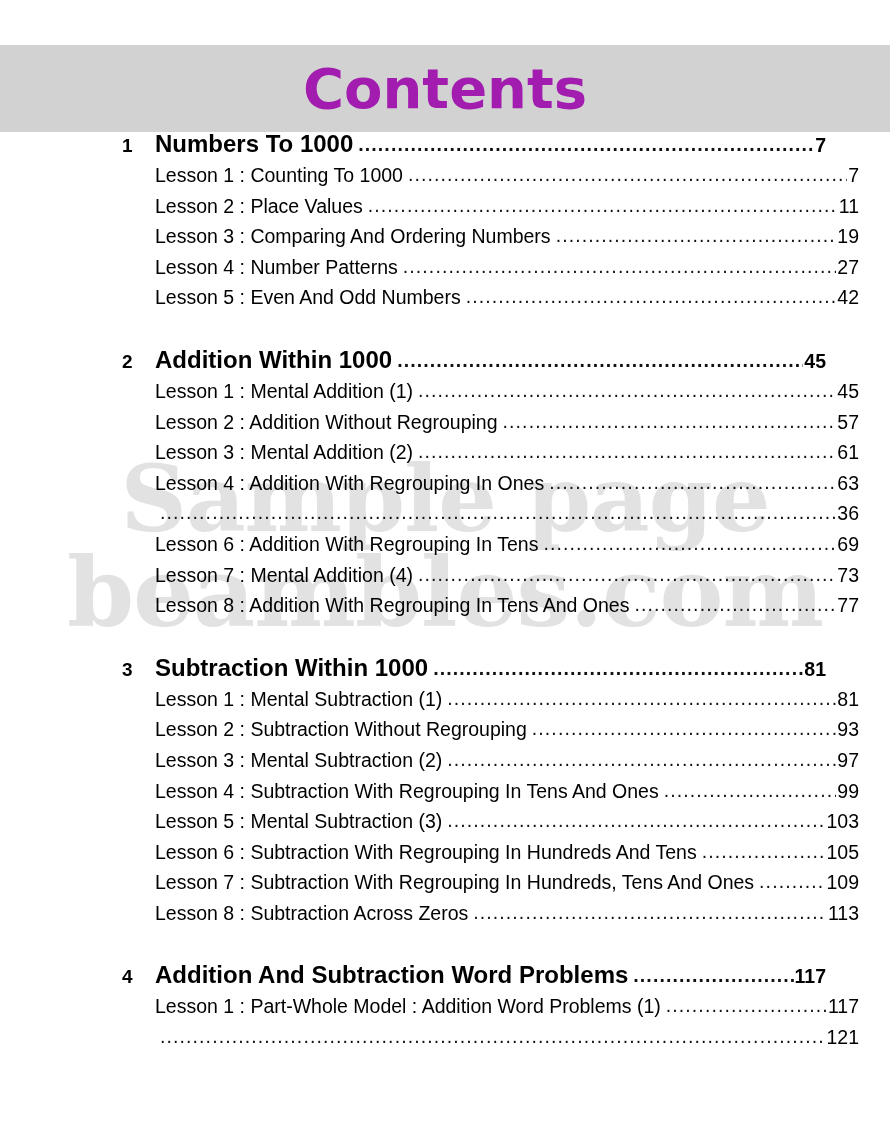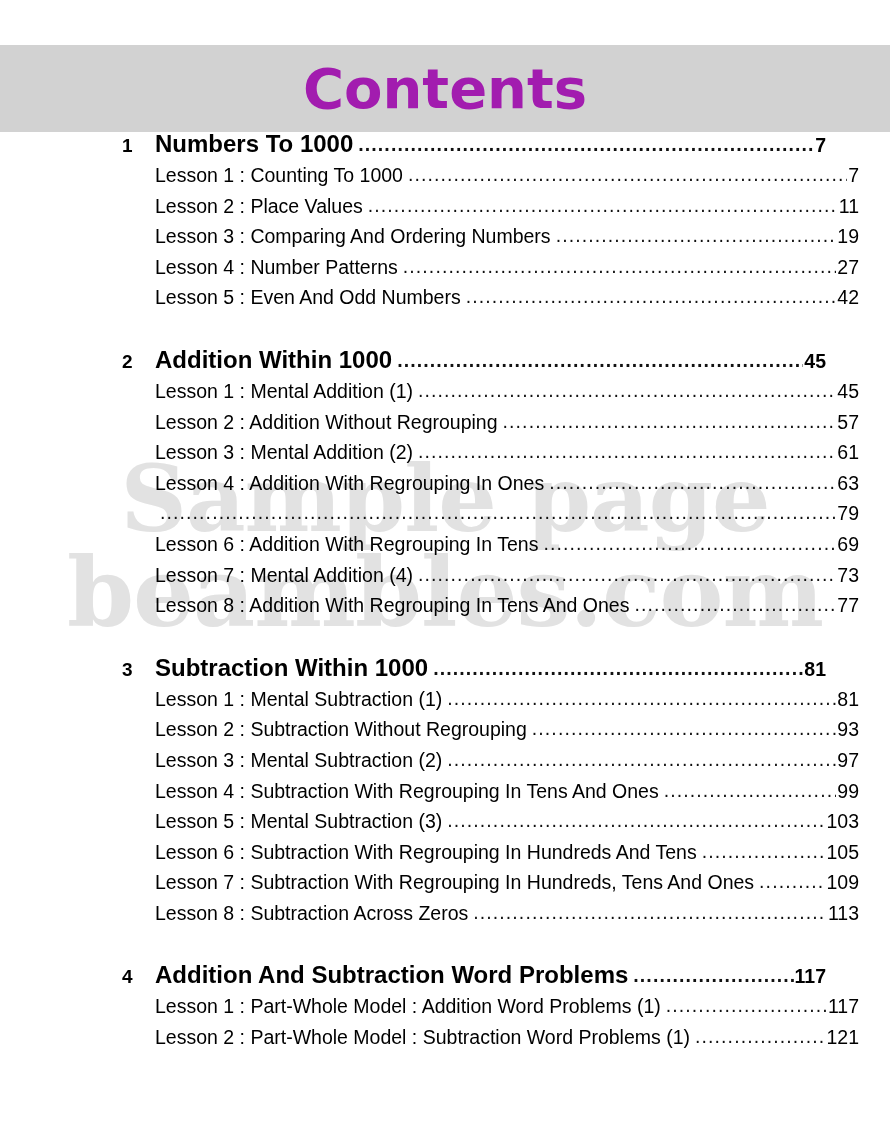--- a/index.html
+++ b/index.html
@@ -244,21 +244,21 @@
         </div>
         <div class="row lesson-row">
           <span class="label">Lesson 4 : Addition With Regrouping In Ones</span>
           <span class="gapspace"></span>
           <span class="leader"></span>
           <span class="pagenum">63</span>
         </div>
         <div class="row lesson-row">
           <span class="gapspace"></span>
           <span class="leader"></span>
-          <span class="pagenum">79</span>
+          <span class="pagenum">36</span>
         </div>
         <div class="row lesson-row">
           <span class="label">Lesson 6 : Addition With Regrouping In Tens</span>
           <span class="gapspace"></span>
           <span class="leader"></span>
           <span class="pagenum">69</span>
         </div>
         <div class="row lesson-row">
           <span class="label">Lesson 7 : Mental Addition (4)</span>
           <span class="gapspace"></span>
@@ -337,21 +337,20 @@
           <span class="leader"></span>
           <span class="pagenum">117</span>
         </div>
         <div class="row lesson-row">
           <span class="label">Lesson 1 : Part-Whole Model : Addition Word Problems (1)</span>
           <span class="gapspace"></span>
           <span class="leader"></span>
           <span class="pagenum">117</span>
         </div>
         <div class="row lesson-row">
-          <span class="label">Lesson 2 : Part-Whole Model : Subtraction Word Problems (1)</span>
           <span class="gapspace"></span>
           <span class="leader"></span>
           <span class="pagenum">121</span>
         </div>
       </div>
     </div>
 
 </div>
 
 </body></html>

